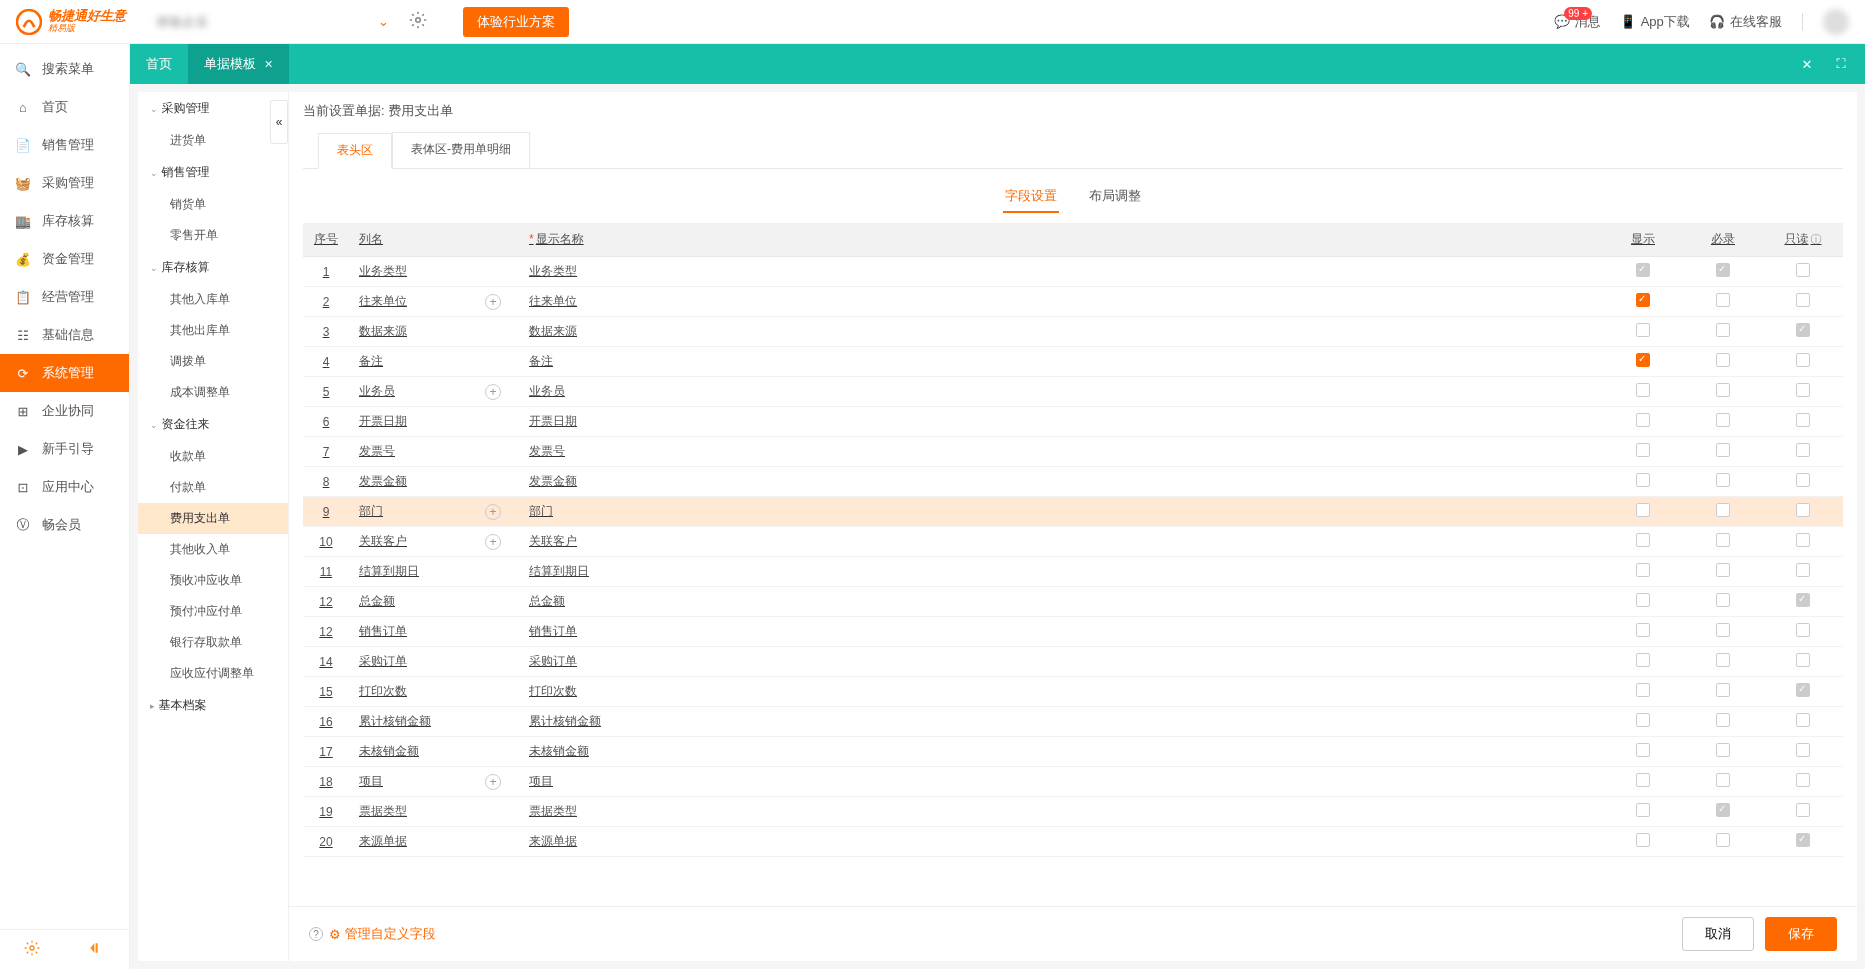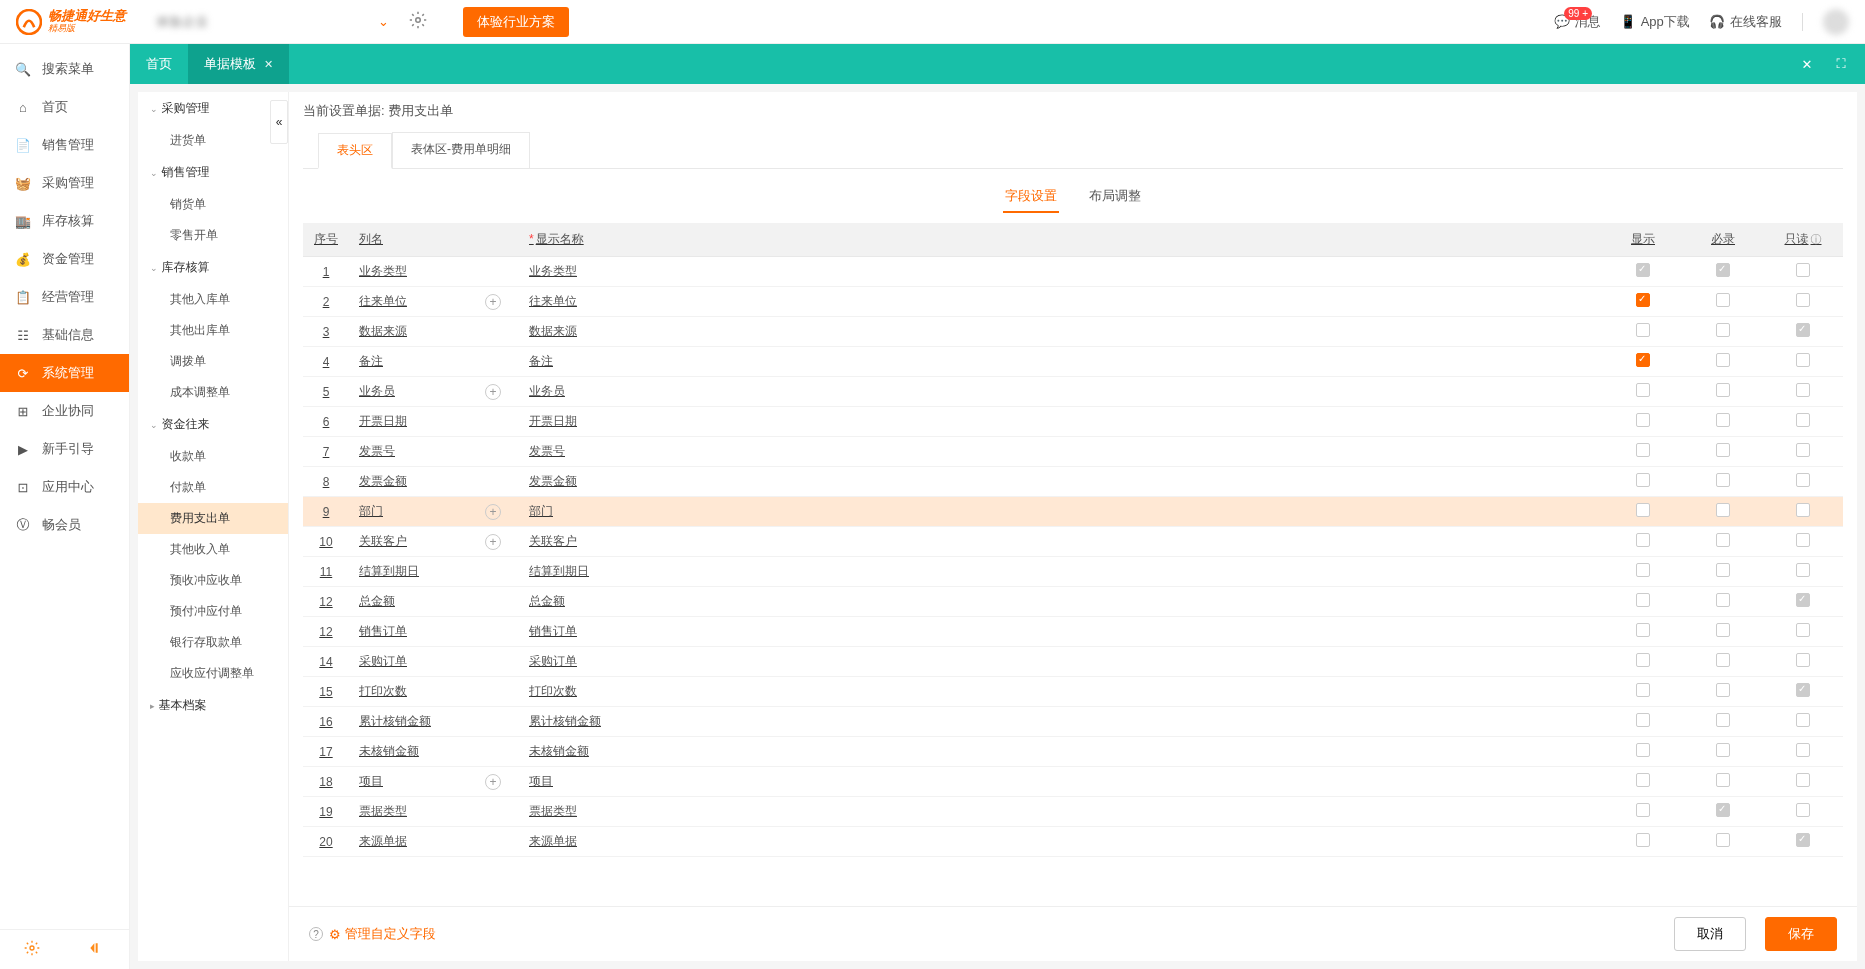--- a/index.html
+++ b/index.html
@@ -84,21 +84,21 @@
 .chk.on::after { content:'✓'; color:#fff; font-size:10px; position:absolute; top:-1px; left:1px; }
 .chk.dis { background: #f5f5f5; border-color: #ddd; }
 .chk.dis.on { background: #ccc; border-color:#ccc; }
 .help-ic { font-size: 11px; color:#999; margin-left:2px; }
 
 
 .footer-bar { display:flex; align-items:center; padding: 10px 20px; border-top: 1px solid #eee; }
 .footer-left { display:flex; align-items:center; gap:6px; }
 .footer-left .q { width:14px; height:14px; border:1px solid #bbb; border-radius:50%; display:inline-flex; align-items:center; justify-content:center; font-size:10px; color:#888; }
 .gear-link { color:#ff6a00; display:flex; align-items:center; gap:4px; cursor:pointer; }
-.footer-actions { margin-left:auto; display:flex; gap:12px; }
+.footer-actions { margin-left:auto; display:flex; gap:4px; }
 .btn { padding: 7px 22px; border-radius:3px; font-size:13px; cursor:pointer; border:1px solid #ccc; background:#fff; }
 .btn-primary { background:#ff6a00; color:#fff; border-color:#ff6a00;margin-left:7px; }
 </style>
 </head>
 <body>
 
 <div class="app">
 
   <div class="top-header">
     <div class="logo-area">

